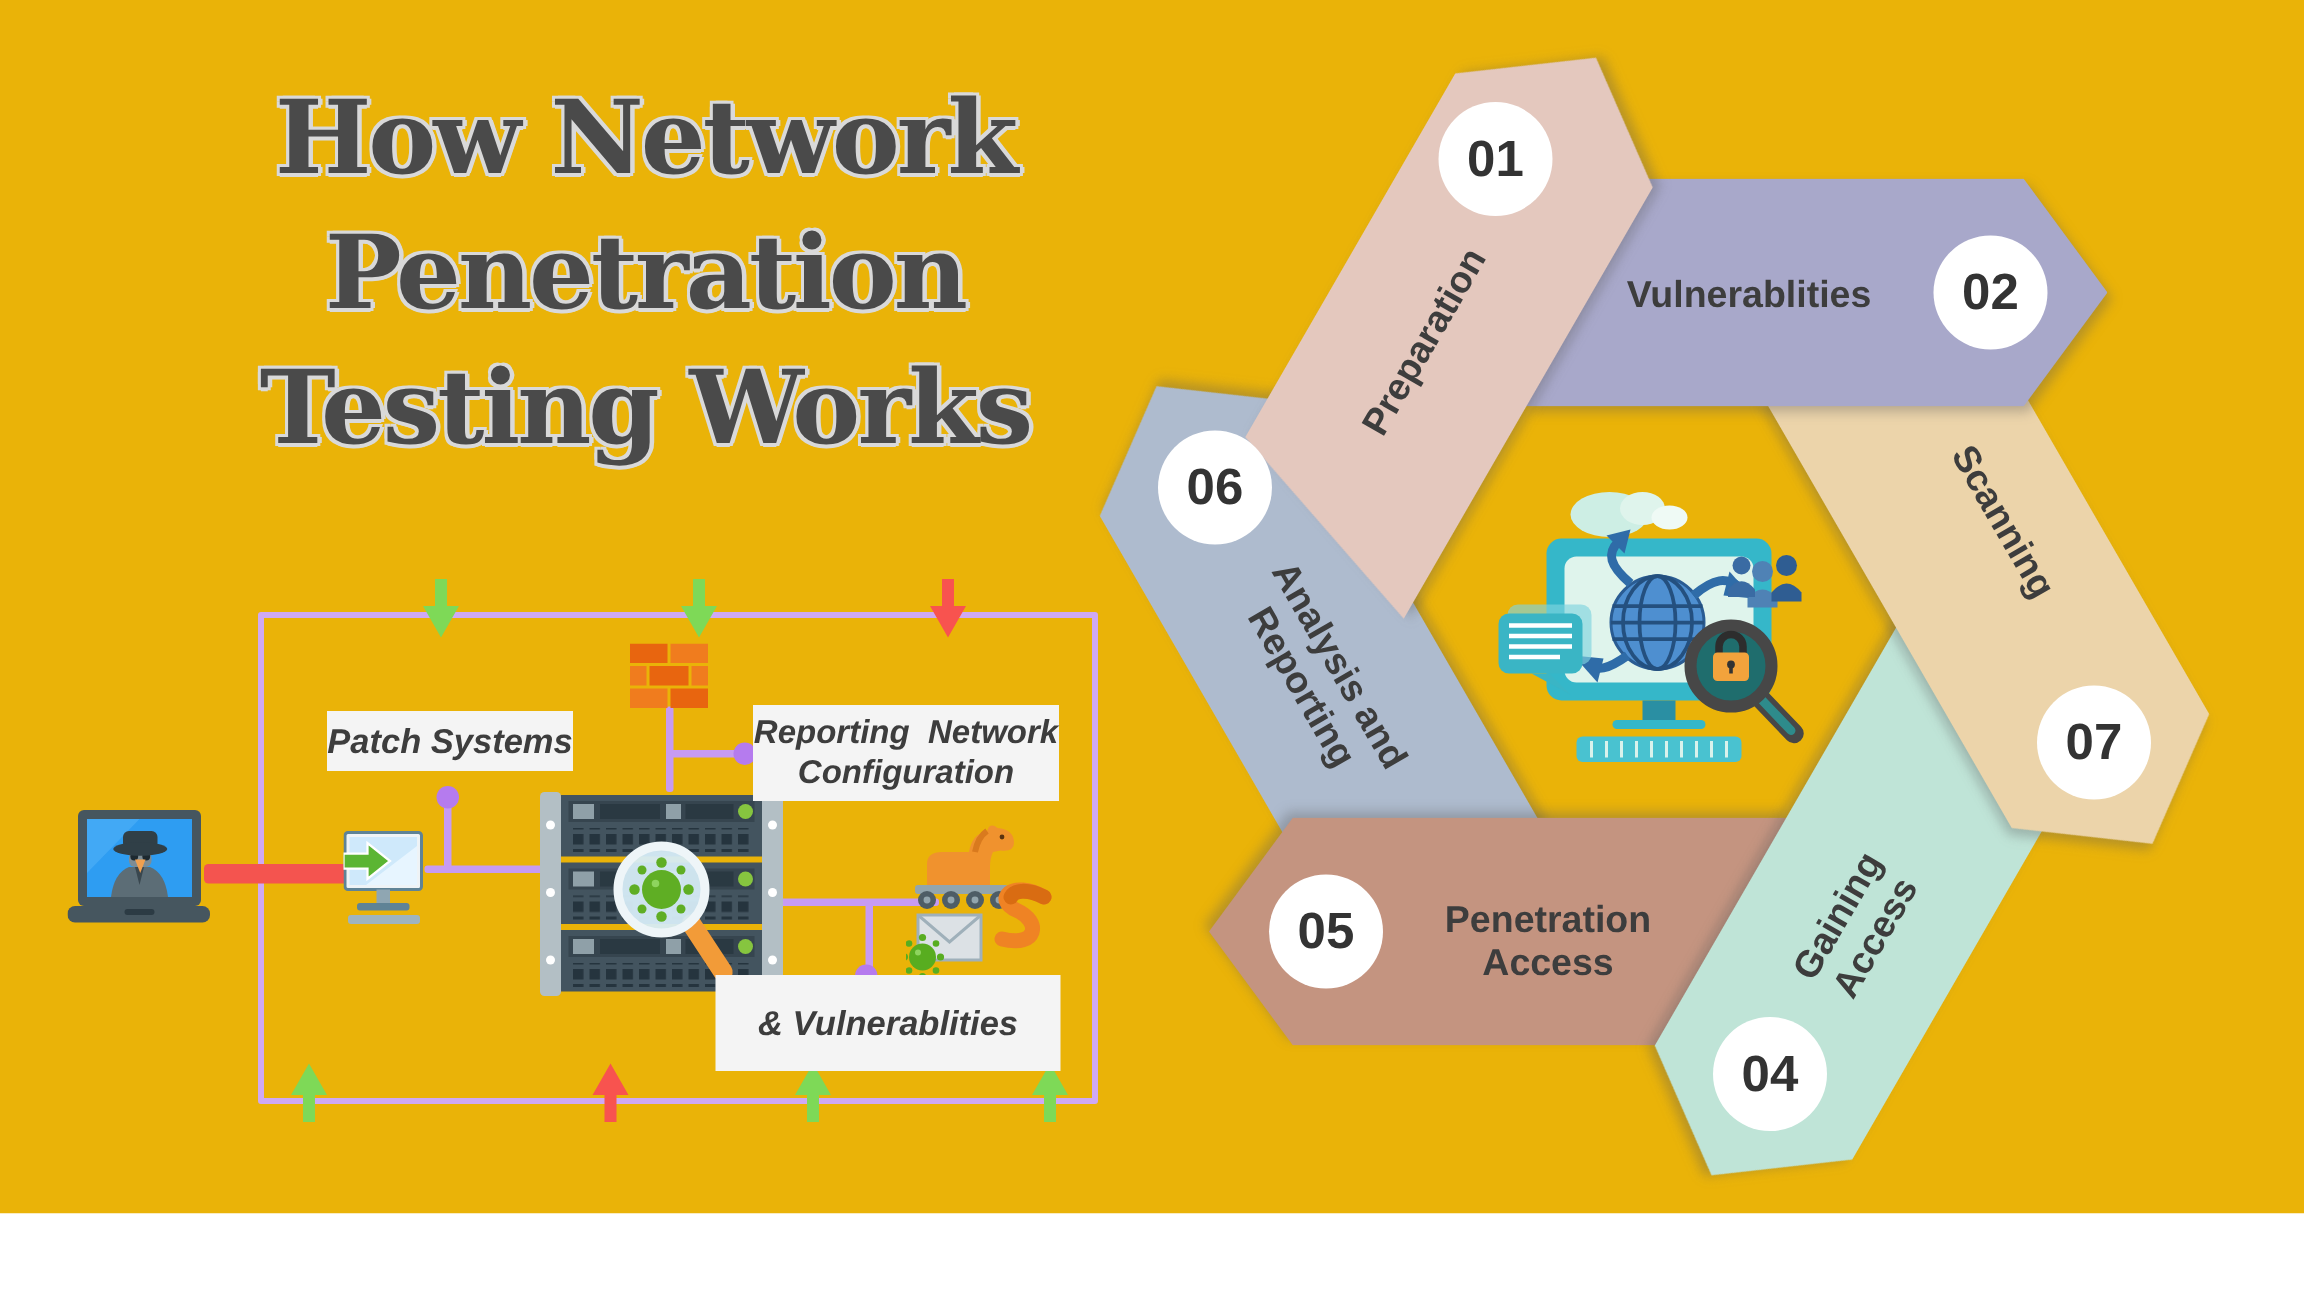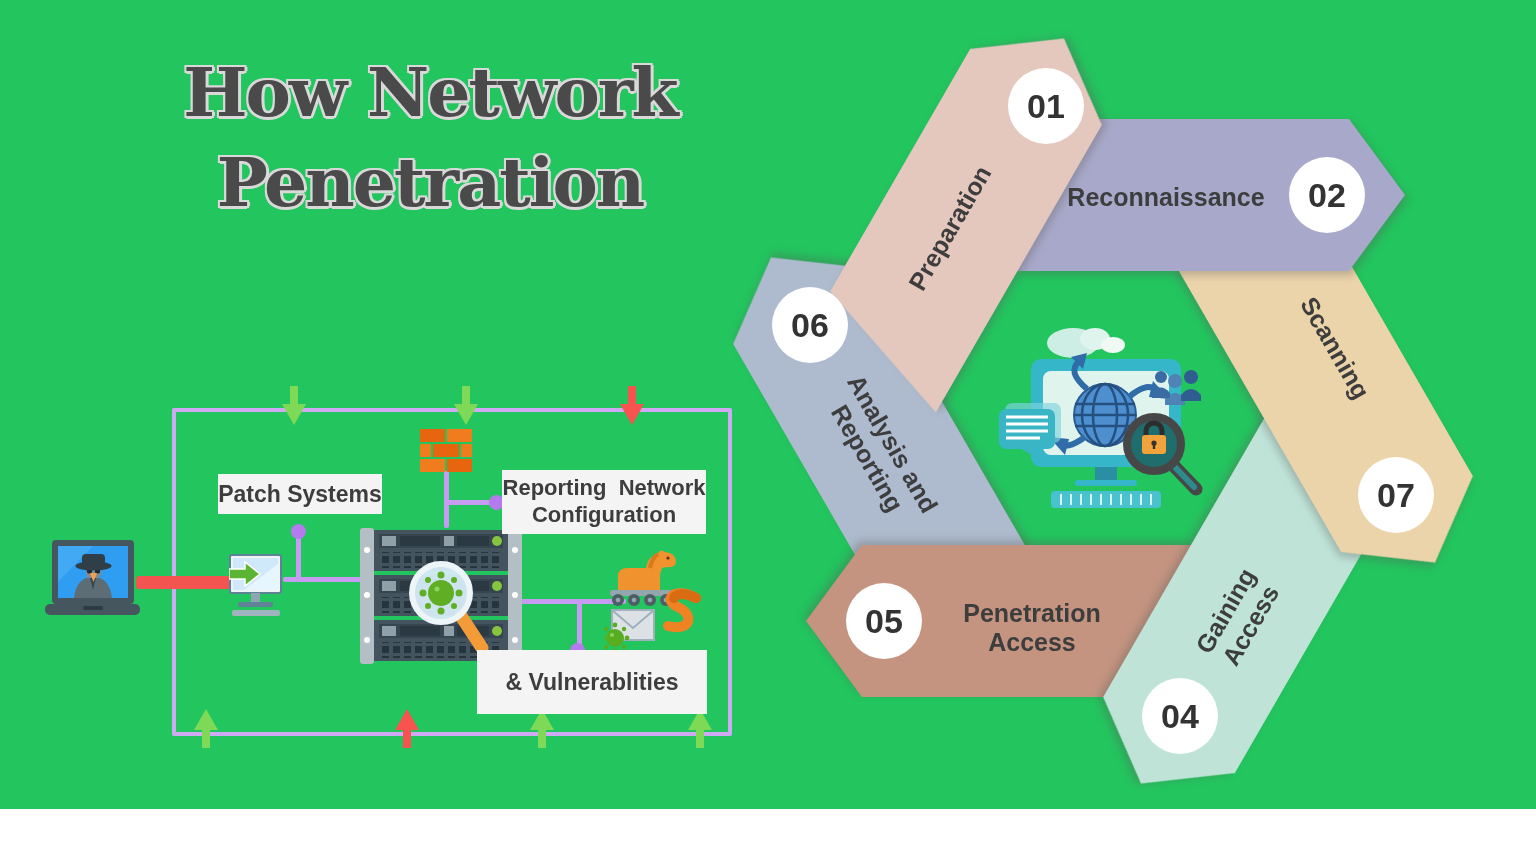--- a/index.html
+++ b/index.html
@@ -1,16 +1,16 @@
 <!DOCTYPE html>
 <html style="--title-color: #4a4a4a; --title-outline: #d9d9d9; --text-dark: #3d3d3d; --step-number-color: #333333; --border-purple: #cfa9f4; --purple-line: #c79bf2; --purple-dot: #b57bee; --attack-red: #f4544f; --flow-green: #7ed957; --flow-red: #f8534f; --label-bg: #f4f4f4;"><head>
 <meta charset="utf-8">
 <style>
   html,body{margin:0;padding:0;background:#fff;}
-  .canvas{position:relative;width:1536px;height:809px;background:#22c55e;overflow:hidden;
+  .canvas{position:relative;width:1536px;height:809px;background:#eab308;overflow:hidden;
           font-family:"Liberation Sans",sans-serif;}
 
   
   .title{position:absolute;left:10px;top:48px;width:840px;text-align:center;
          font-family:"DejaVu Serif",serif;font-weight:bold;font-size:68px;line-height:1.32;
          letter-spacing:-2px;color:var(--title-color,#4a4a4a);
          text-shadow:2px 2px 0 var(--title-outline,#d8d8d8),-2px -2px 0 var(--title-outline,#d8d8d8),
                      2px -2px 0 var(--title-outline,#d8d8d8),-2px 2px 0 var(--title-outline,#d8d8d8),
                      0 3px 0 var(--title-outline,#d8d8d8),3px 0 0 var(--title-outline,#d8d8d8);}
 
@@ -19,60 +19,61 @@
             border:4px solid var(--border-purple,#cfa9f4);border-radius:2px;}
   .pline{position:absolute;background:var(--purple-line,#c79bf2);border-radius:2px;}
   .pdot{position:absolute;width:15px;height:15px;border-radius:50%;background:var(--purple-dot,#b57bee);}
   .attack-line{position:absolute;left:136px;top:576px;width:100px;height:13px;border-radius:3px;
                background:var(--attack-red,#f4544f);}
   .flow-arrow{position:absolute;width:26px;height:40px;}
   .flow-arrow svg{display:block;width:100%;height:100%;}
   .fa-up{transform:rotate(180deg);}
   .label-box{position:absolute;background:var(--label-bg,#f4f4f4);color:var(--text-dark,#3d3d3d);
              font-weight:bold;display:flex;flex-direction:column;align-items:center;justify-content:center;
-             text-align:right;line-height:1.22;}
+             text-align:right;line-height:1.22;font-style:italic;}
   .label-box span{white-space:pre;}
   .lb-patch{left:218px;top:474px;width:164px;height:40px;font-size:23px;}
   .lb-analysis{left:502px;top:470px;width:204px;height:64px;font-size:22px;}
   .lb-identify{left:477px;top:650px;width:230px;height:64px;font-size:23px;}
   .icon-abs{position:absolute;}
 
   
   .arrow{position:absolute;width:388px;height:152px;
          filter:drop-shadow(3px 4px 4px rgba(90,90,90,0.35));}
   .arrow .shape{width:100%;height:100%;
          clip-path:polygon(52px 0,332px 0,388px 76px,332px 152px,0 152px);}
   .a1{left:715px;top:30px;transform:rotate(-60deg);transform-origin:310px 76px;z-index:6;}
   .a2{left:1017px;top:119px;z-index:5;}
   .a3{left:1086px;top:419px;transform:rotate(60deg);transform-origin:310px 76px;z-index:4;}
   .a4{left:870px;top:640px;transform:rotate(120deg);transform-origin:310px 76px;z-index:3;}
   .a5{left:574px;top:545px;transform:rotate(180deg);transform-origin:310px 76px;z-index:2;}
   .a6{left:500px;top:249px;transform:rotate(240deg);transform-origin:310px 76px;z-index:1;}
   .num-circle{position:absolute;width:76px;height:76px;border-radius:50%;background:#fff;z-index:7;
               display:flex;align-items:center;justify-content:center;
               font-weight:bold;font-size:34px;color:var(--step-number-color,#333);}
-  .c1{left:1008px;top:68px;} .c2{left:1289px;top:157px;} .c3{left:1358px;top:457px;}
+  .c1{left:959px;top:68px;} .c2{left:1289px;top:157px;} .c3{left:1358px;top:457px;}
   .c4{left:1142px;top:678px;} .c5{left:846px;top:583px;} .c6{left:772px;top:287px;justify-content:center;}
   .step-label{position:absolute;z-index:8;color:var(--text-dark,#3d3d3d);font-weight:bold;
               font-size:25px;line-height:1.15;text-align:center;white-space:nowrap;}
   .t1{left:950px;top:228px;transform:translate(-50%,-50%) rotate(-60deg);}
   .t2{left:1166px;top:197px;transform:translate(-50%,-50%);}
   .t3{left:1335px;top:348px;transform:translate(-50%,-50%) rotate(60deg);}
   .t4{left:1238px;top:618px;transform:translate(-50%,-50%) rotate(-60deg);}
   .t5{left:1032px;top:628px;transform:translate(-50%,-50%);}
   .t6{left:880px;top:451px;transform:translate(-50%,-50%) rotate(60deg);}
   .center-illus{position:absolute;left:995px;top:315px;width:222px;height:198px;z-index:0;}
 </style>
 </head>
 <body>
 
 <div class="canvas">
 
   <div class="title">
     <span>How Network Penetration</span><br>
+    <span>Testing Works</span>
   </div>
 
   <div>
     <div class="boundary"></div>
 
     <div class="flow-arrow" style="left: 281px; top: 386px; color: rgb(126, 217, 87);">
         <svg viewBox="0 0 26 40">
           <path d="M9,0 h8 v18 h8 L13,39 L1,18 h8 z" fill="currentColor"></path>
         </svg>
       </div>
@@ -308,21 +309,21 @@
         <span>04</span>
       </div>
     <div class="num-circle c5">
         <span>05</span>
       </div>
     <div class="num-circle c6">
         <span>06</span>
       </div>
 
     <div class="step-label t1"><span>Preparation</span></div>
-    <div class="step-label t2"><span>Reconnaissance</span></div>
+    <div class="step-label t2"><span>Vulnerablities</span></div>
     <div class="step-label t3"><span>Scanning</span></div>
     <div class="step-label t4"><span>Gaining</span><br><span>Access</span></div>
     <div class="step-label t5"><span>Penetration</span><br><span>Access</span></div>
     <div class="step-label t6"><span>Analysis and</span><br><span>Reporting</span></div>
 
     <svg class="center-illus" viewBox="0 0 222 198">
       <g>
         <ellipse cx="78" cy="28" rx="26" ry="15" fill="#cdeee4"></ellipse>
         <ellipse cx="100" cy="24" rx="15" ry="11" fill="#dff4ec"></ellipse>
         <ellipse cx="118" cy="30" rx="12" ry="8" fill="#effaf5"></ellipse>

